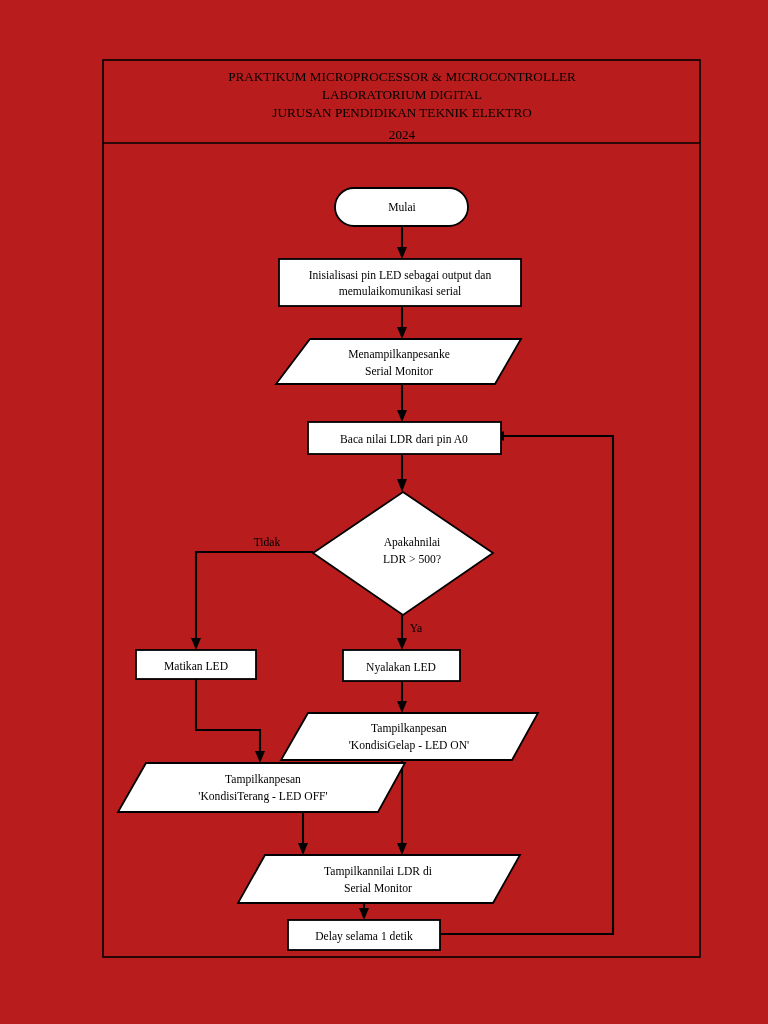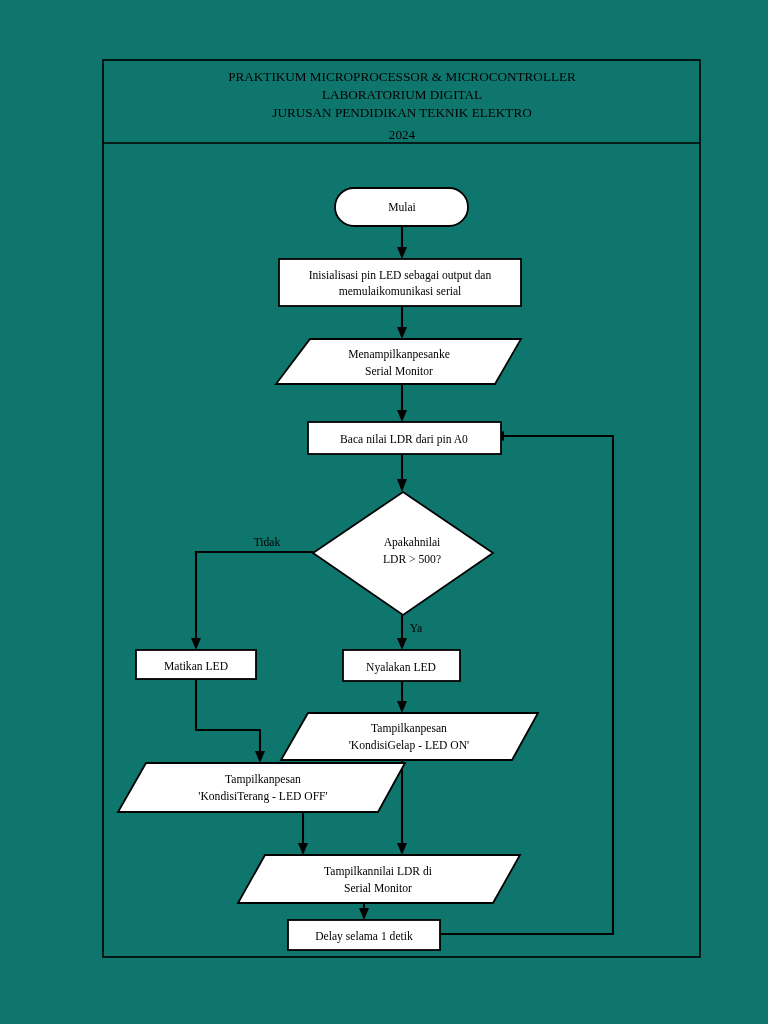--- a/index.html
+++ b/index.html
@@ -12,21 +12,21 @@
     width: 768px;
     height: 1024px;
     font-family: "Liberation Serif", "DejaVu Serif", serif;
     color: #000000;
     overflow: hidden;
   }
   #page {
     position: relative;
     width: 768px;
     height: 1024px;
-    background: #0f766e;
+    background: #b91c1c;
   }
   svg#flow {
     display: block;
     width: 768px;
     height: 1024px;
   }
   .frame-line {
     fill: none;
     stroke: #000000;
     stroke-width: 1.6;

